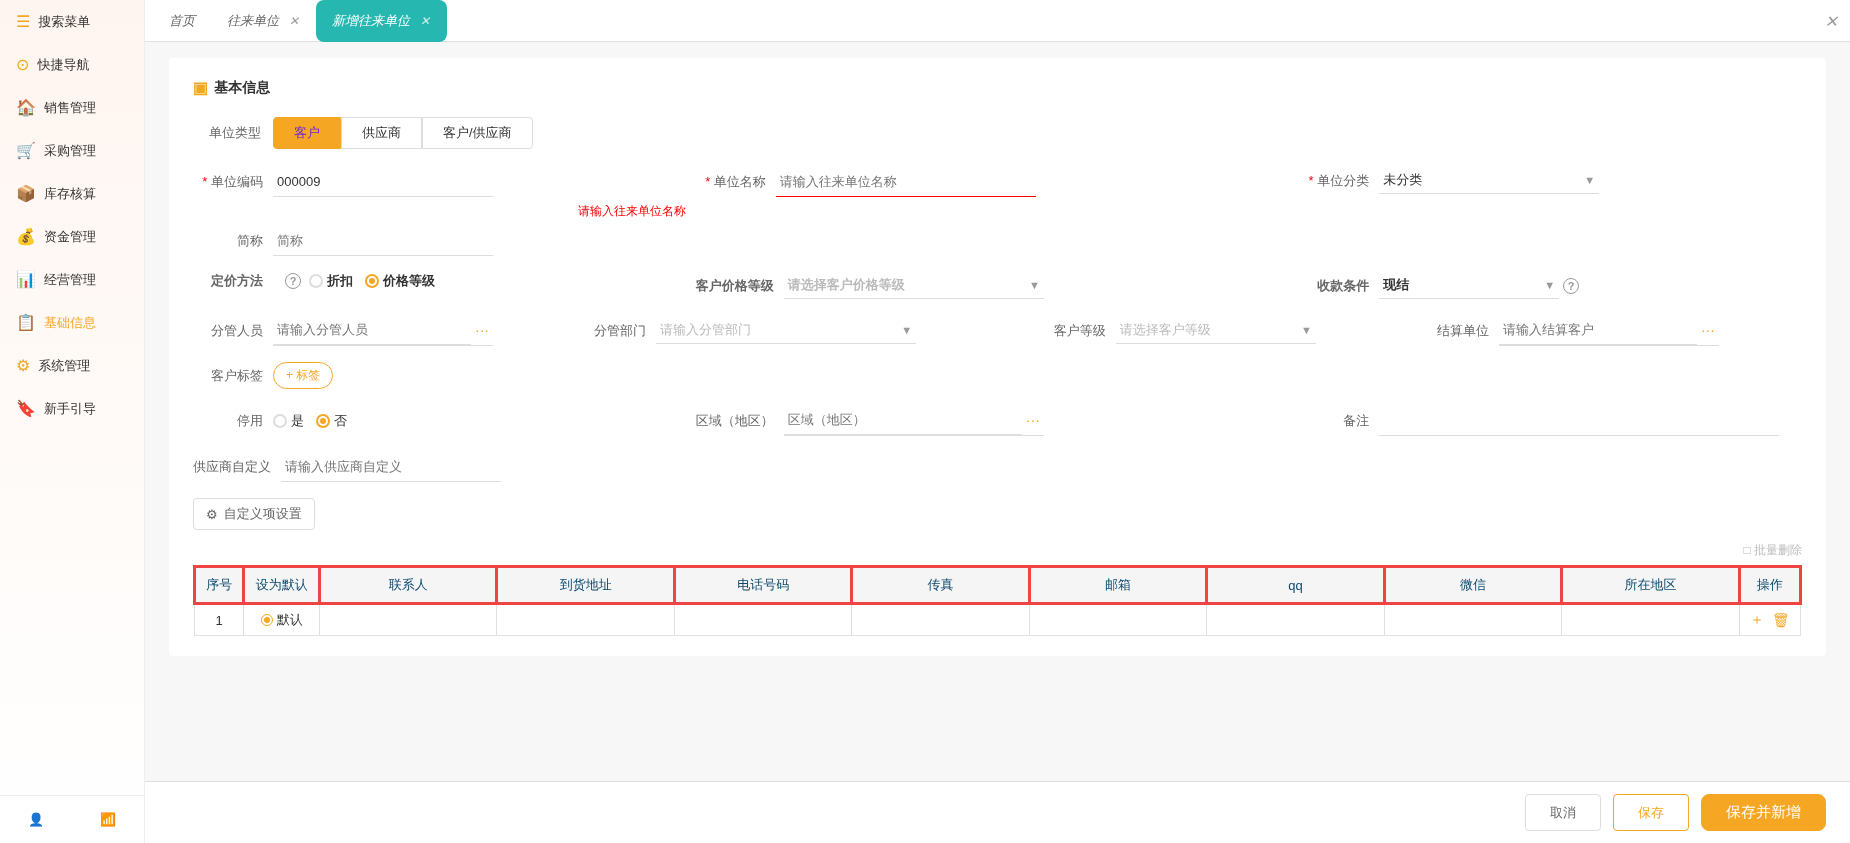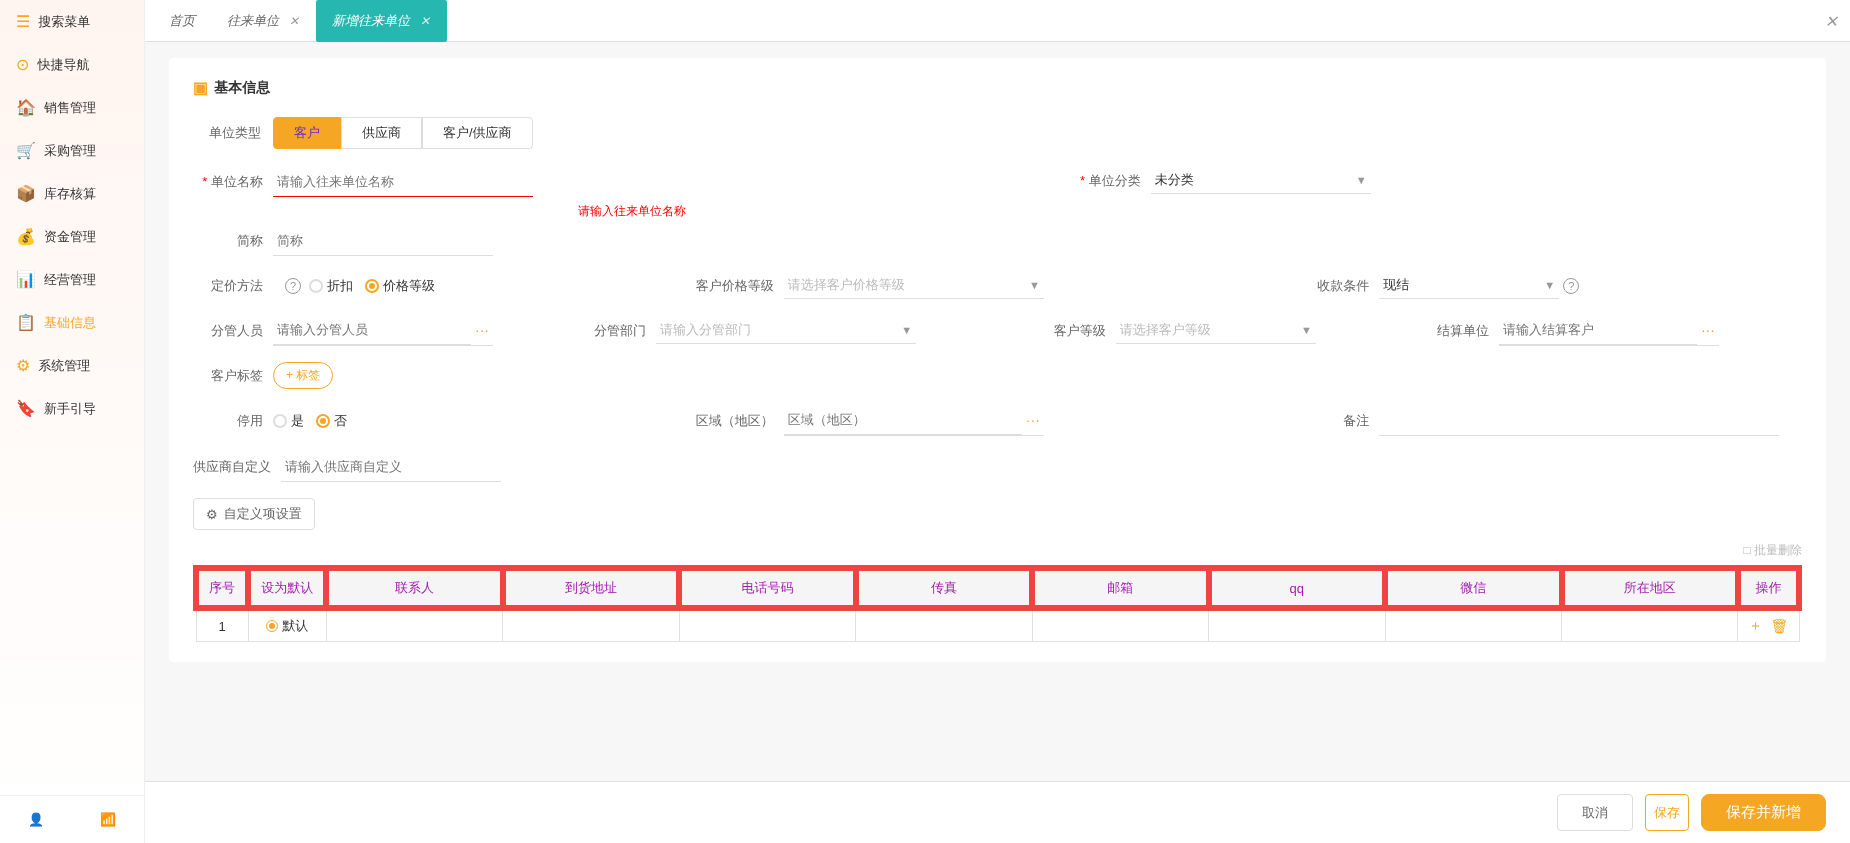--- a/index.html
+++ b/index.html
@@ -62,21 +62,21 @@
       height: 42px;
       cursor: pointer;
       font-size: 13px;
       color: #666;
       border-right: 1px solid transparent;
       gap: 6px;
     }
     .tab.active {
       background: #26b8b0;
       color: #fff;
-      border-radius: 2px;
+      border-radius: 8px;
     }
     .tab .tab-close {
       font-size: 12px;
       color: rgba(255,255,255,0.8);
       margin-left: 4px;
     }
     .tab:not(.active) .tab-close { color: #999; }
 
     
     .content-area {
@@ -327,24 +327,24 @@
     }
 
     
     .data-table {
       width: 100%;
       border-collapse: collapse;
       font-size: 13px;
     }
     .data-table th {
       background: #f5f5f5;
-      border: 6px solid #ef4444;
+      border: 3px solid #ef4444;
       padding: 8px 10px;
       text-align: center;
-      color: #a21caf;
+      color: #0c4a6e;
       font-weight: normal;
     }
     .data-table td {
       border: 1px solid #e0e0e0;
       padding: 6px 10px;
       text-align: center;
       color: #333;
       background: #fff;
     }
     .batch-delete {
@@ -367,21 +367,21 @@
     .btn-cancel {
       padding: 8px 24px;
       border: 1px solid #ddd;
       background: #fff;
       border-radius: 4px;
       cursor: pointer;
       font-size: 13px;
       color: #666;
     }
     .btn-save {
-      padding: 8px 8px;
+      padding: 8px 24px;
       border: 1px solid #f5a623;
       background: #fff;
       border-radius: 4px;
       cursor: pointer;
       font-size: 13px;
       color: #f5a623;
     }
     .btn-save-new {
       padding: 8px 24px;
       border: 1px solid #f5a623;
@@ -507,20 +507,24 @@
       </div>
 
       <div class="unit-type-row">
         <span class="label">单位类型</span>
         <button class="type-btn active">客户</button>
         <button class="type-btn">供应商</button>
         <button class="type-btn">客户/供应商</button>
       </div>
 
       <div class="form-row">
+        <div class="form-field">
+          <span class="field-label required">单位编码</span>
+          <input type="text" value="000009" style="max-width: 220px;">
+        </div>
         <div class="form-field" style="flex:1.2;">
           <span class="field-label required">单位名称</span>
           <input type="text" class="error" style="max-width: 260px; border-bottom-color: red;" placeholder="请输入往来单位名称">
         </div>
         <div class="select-field" style="flex:1;">
           <span class="field-label required">单位分类</span>
           <div class="select-wrapper" style="max-width:220px;">
             <span class="select-value">未分类</span>
             <span class="chevron">▼</span>
           </div>
@@ -529,21 +533,21 @@
 
       <div class="error-msg" style="margin-left: 385px;">请输入往来单位名称</div>
 
       <div class="form-row">
         <div class="form-field">
           <span class="field-label">简称</span>
           <input type="text" style="max-width: 220px;" placeholder="简称">
         </div>
       </div>
 
-      <div class="form-row" style="align-items:center;">
+      <div class="form-row" style="align-items:flex-start;font-weight:bold;">
         <div class="form-field" style="gap:8px;">
           <span class="field-label">定价方法</span>
           <span class="help-icon">?</span>
           <div class="radio-group">
             <div class="radio-item">
               <div class="radio-circle"></div>
               <span class="radio-label">折扣</span>
             </div>
             <div class="radio-item">
               <div class="radio-circle checked"></div>

